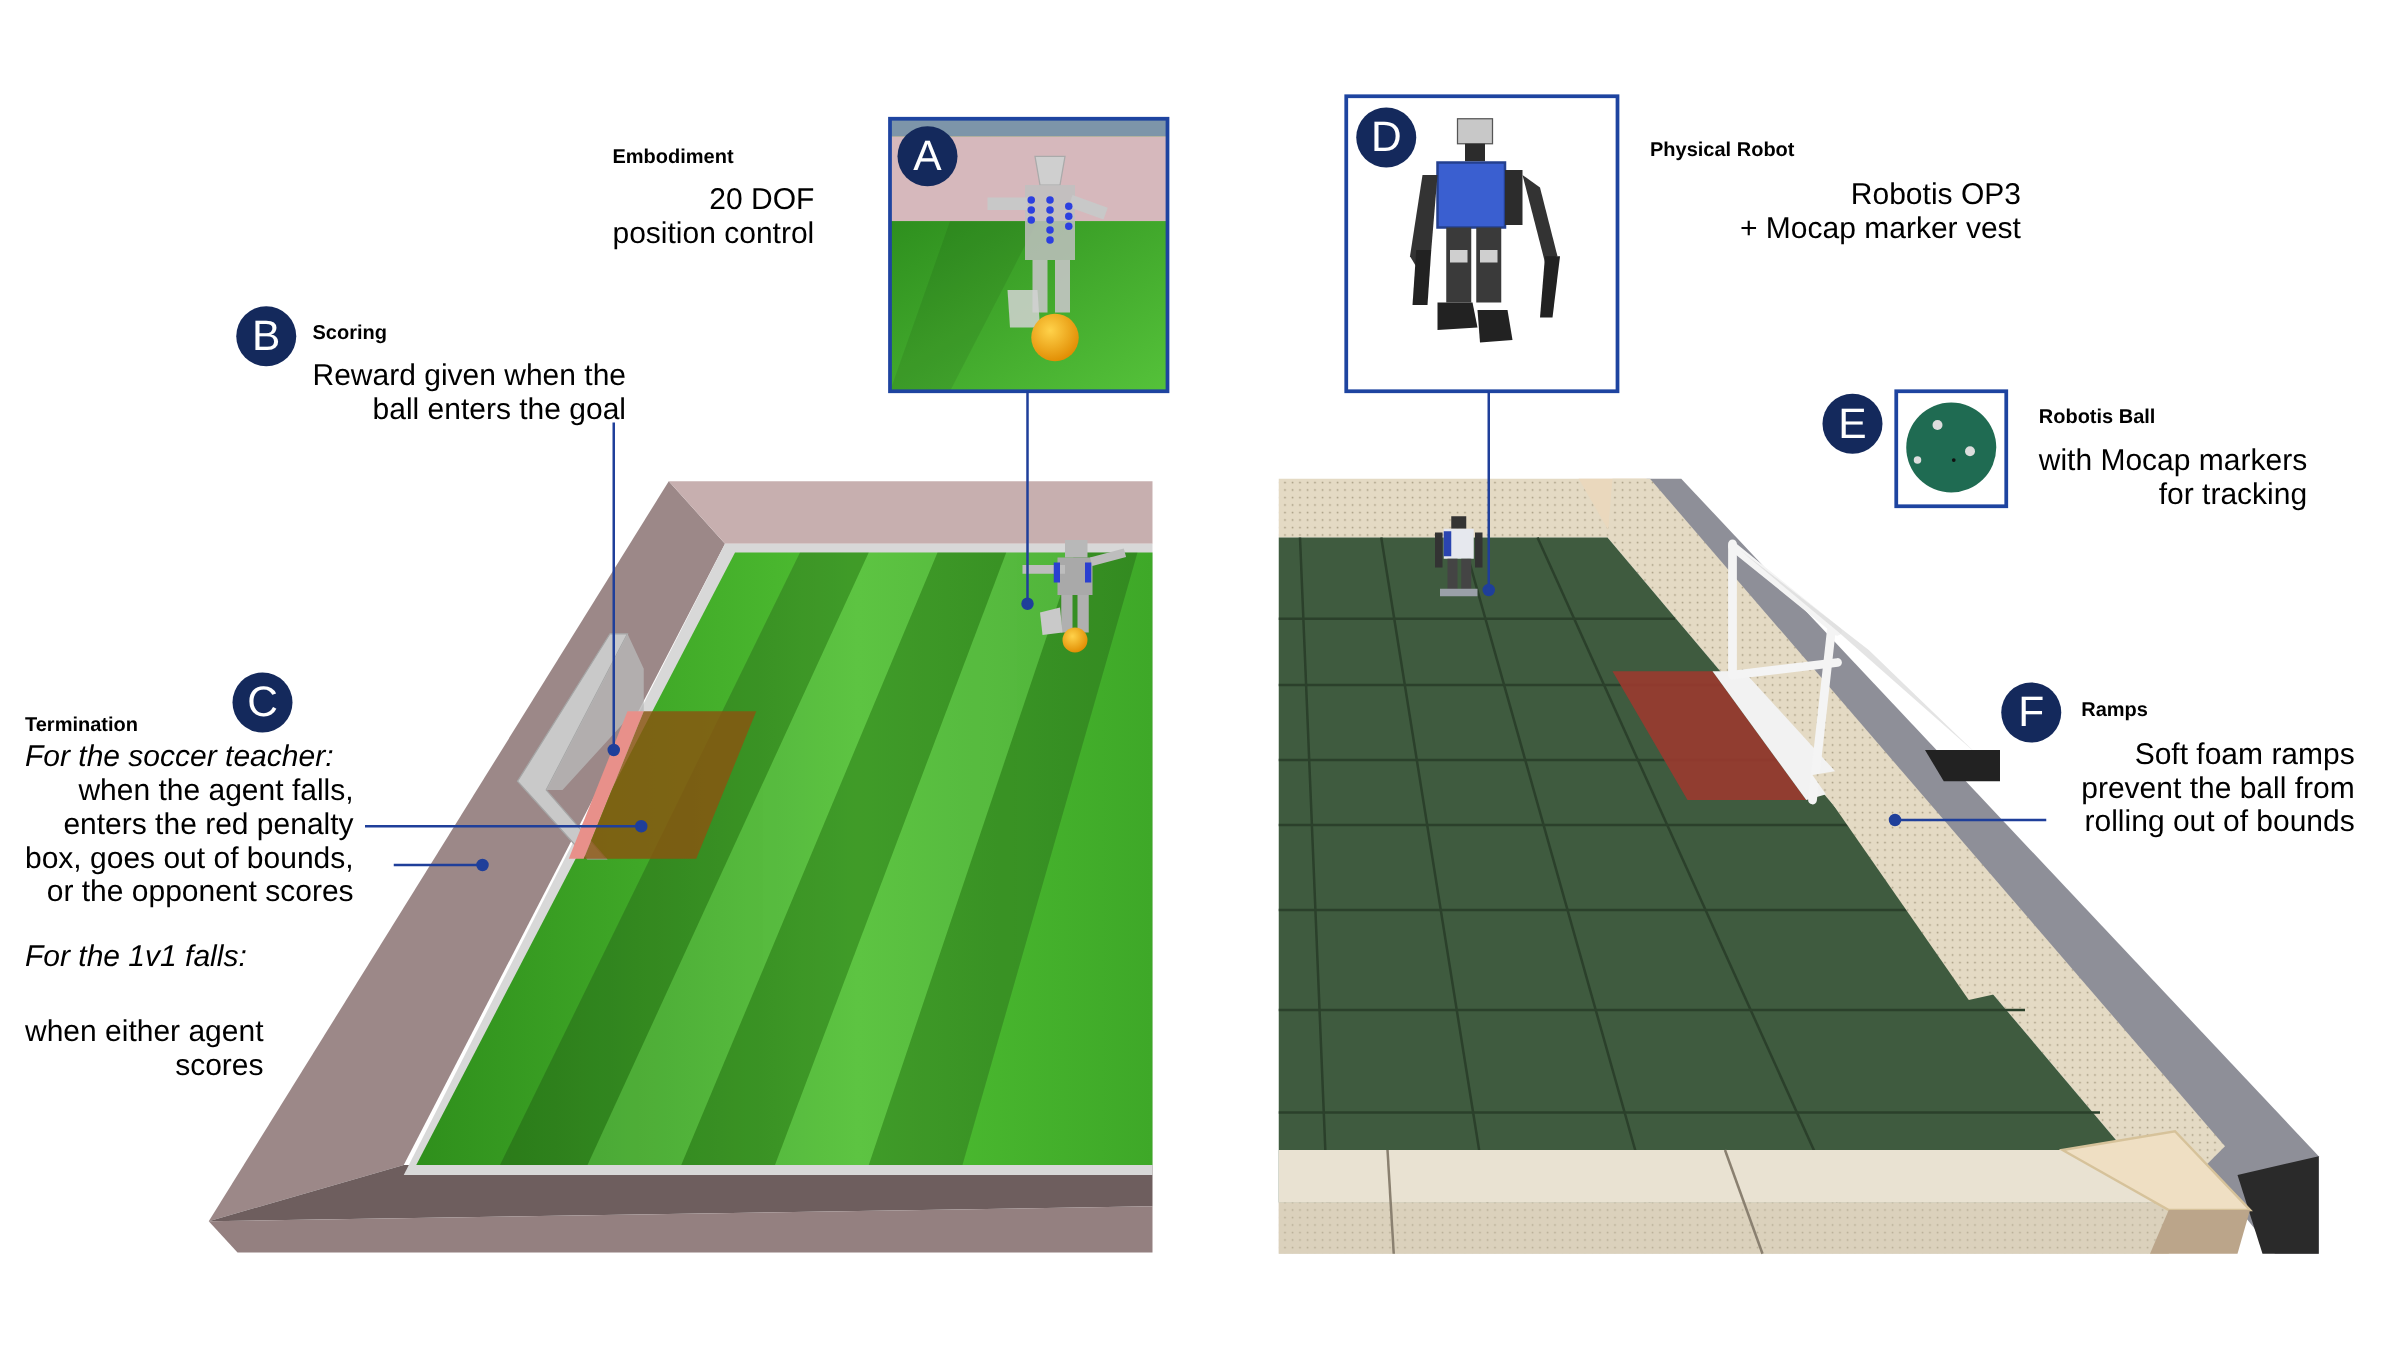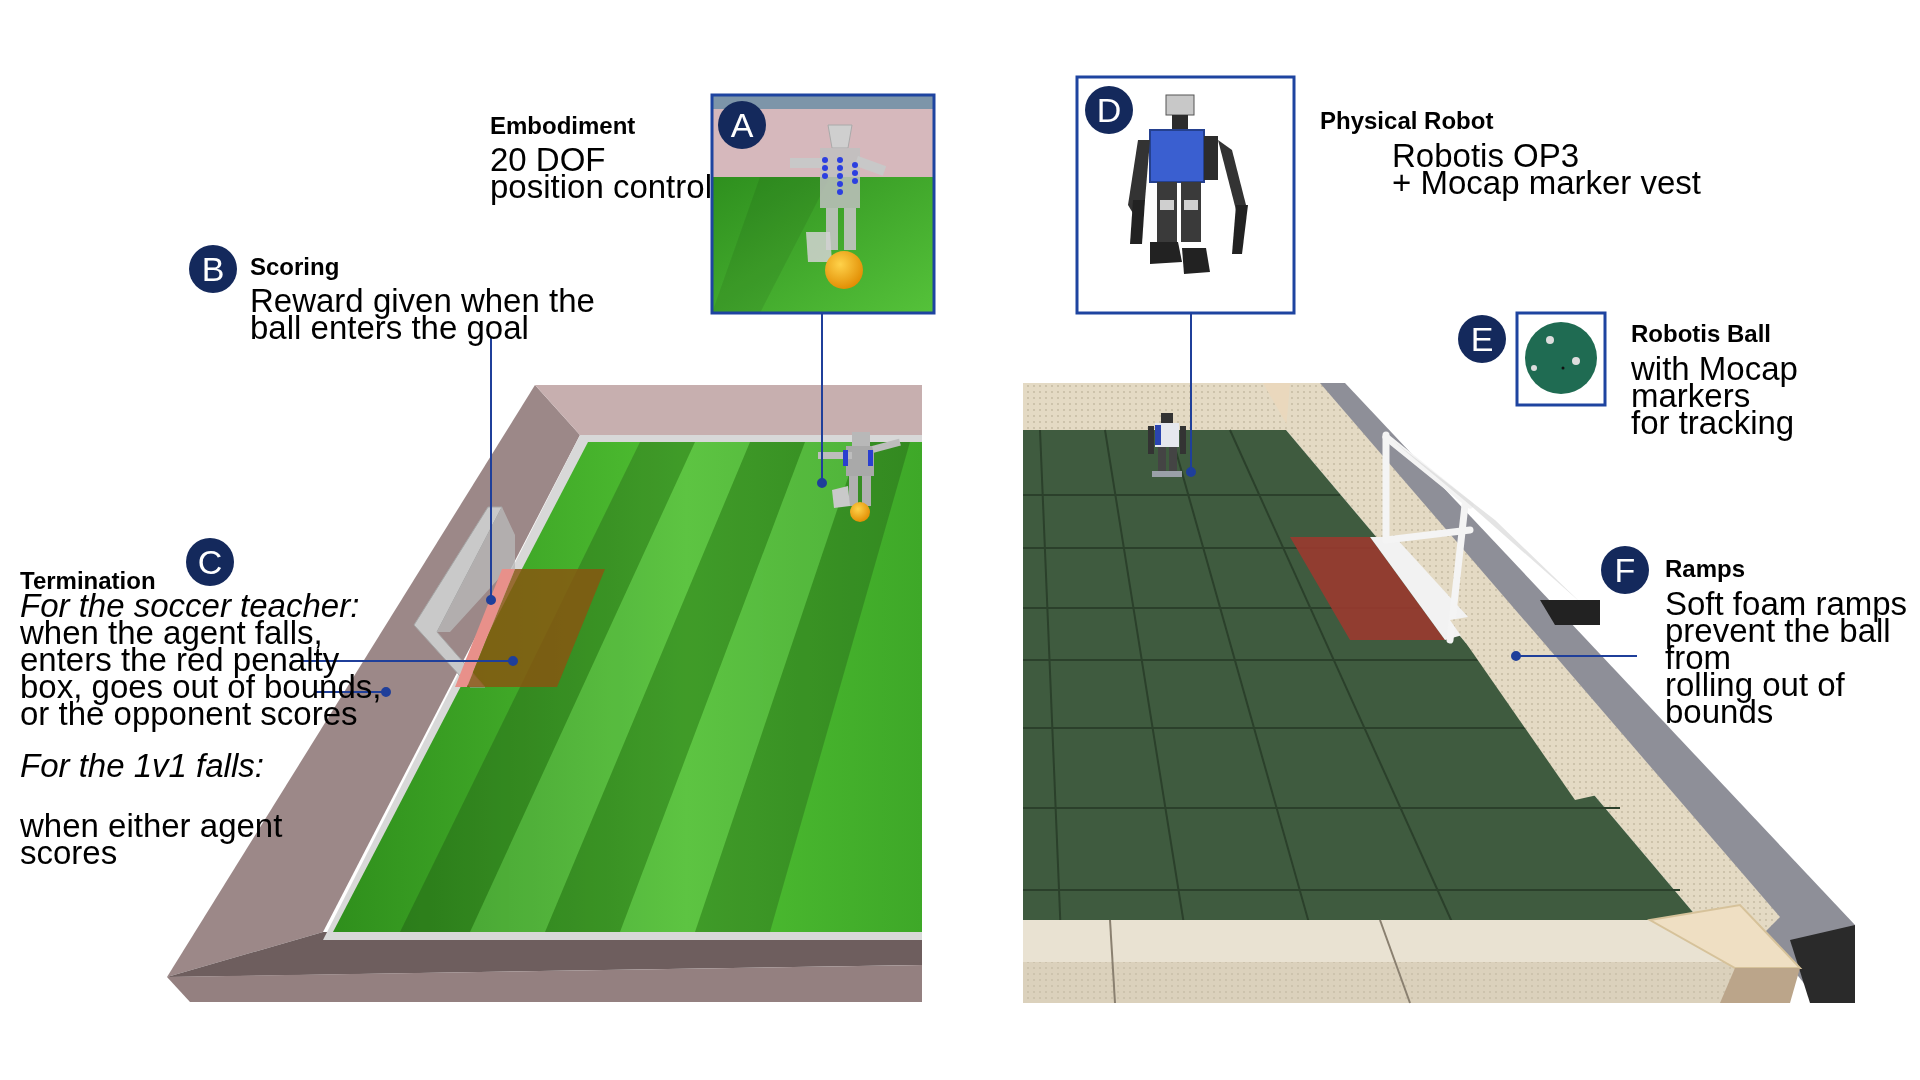--- a/index.html
+++ b/index.html
@@ -1,20 +1,20 @@
 <!DOCTYPE html>
 <html><head>
 <meta charset="utf-8">
 <style>
   html, body { margin:0; padding:0; background:#ffffff; }
   body { width:1920px; height:1080px; position:relative; overflow:hidden;
          font-family:"Liberation Sans", sans-serif; color:#000; }
   .scene { position:absolute; left:0; top:0; width:1920px; height:1080px; }
-  .label-title { position:absolute; font-weight:bold; font-size:24px; line-height:28px; white-space:nowrap; }
-  .label-body { position:absolute; font-size:33px; line-height:27px; white-space:pre-line; }
+  .label-title { position:absolute; font-weight:bold; font-size:16px; line-height:28px; white-space:nowrap; }
+  .label-body { position:absolute; font-size:24px; line-height:27px; white-space:pre-line;text-align:right; }
   .ital { font-style:italic; }
   .badge { position:absolute; width:48px; height:48px; border-radius:50%;
            background:#14295c; color:#fff; font-size:34px; line-height:48px;
            text-align:center; font-family:"Liberation Sans", sans-serif; }
 </style>
 </head>
 <body>
 
 <svg class="scene" viewBox="0 0 1920 1080">
   <defs>

